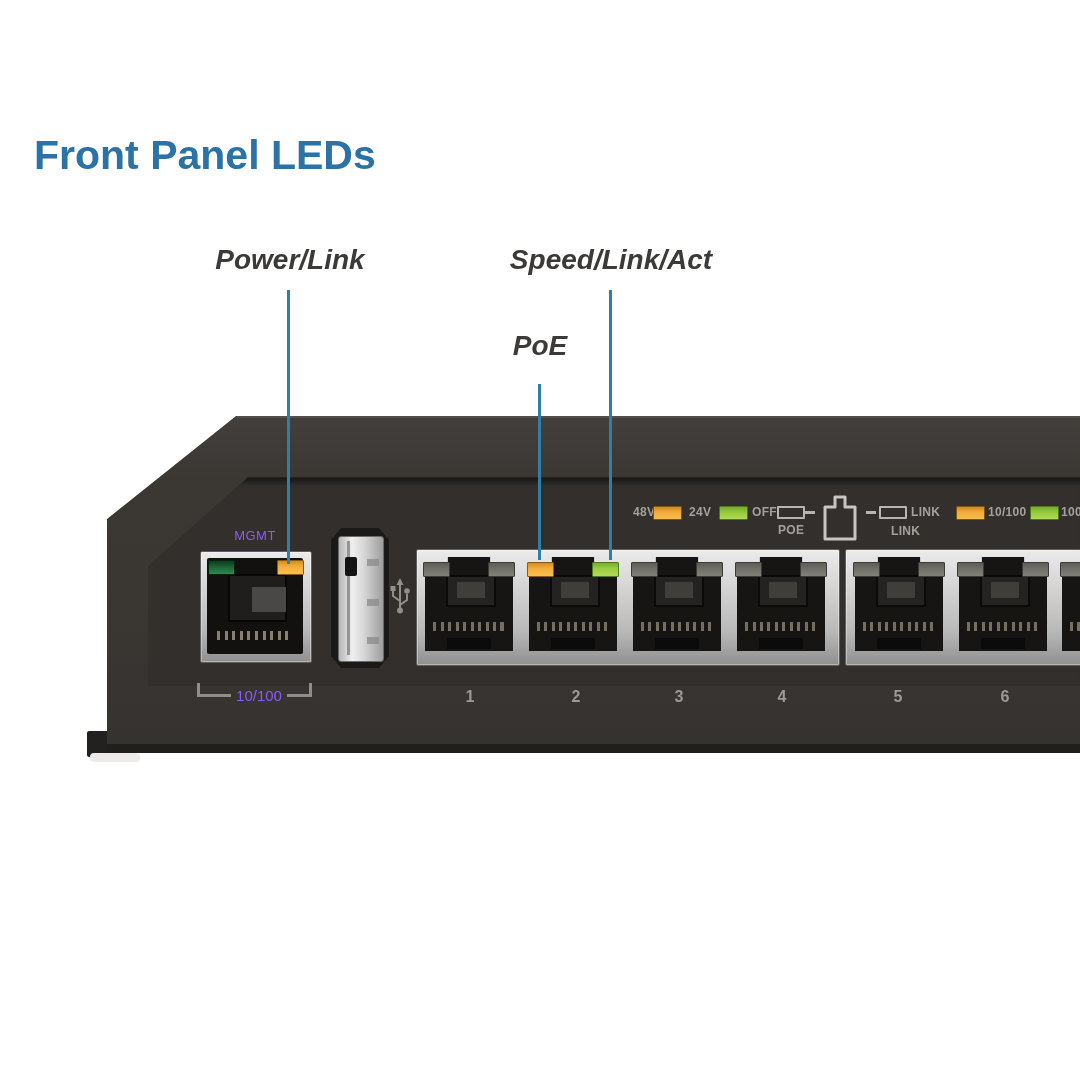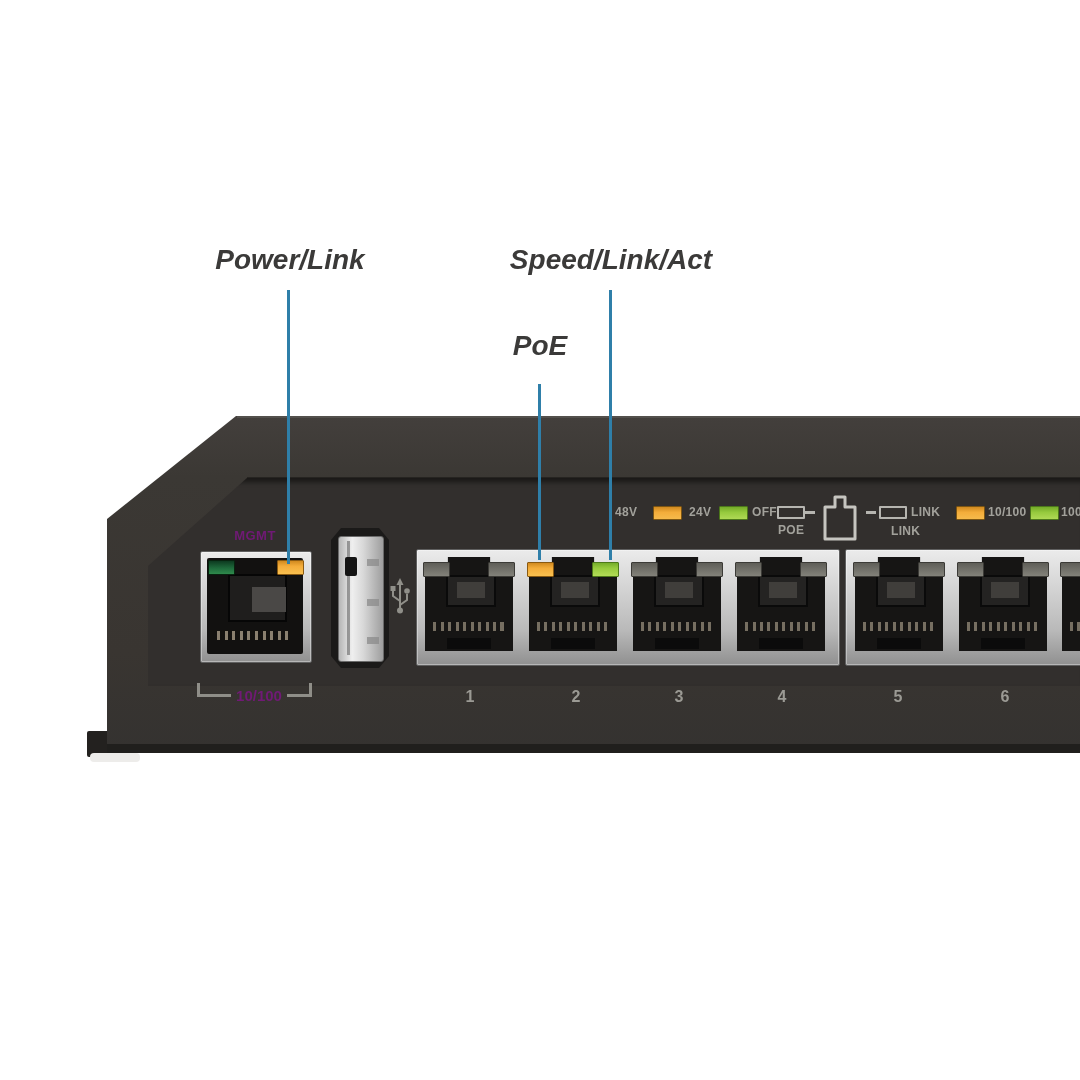--- a/index.html
+++ b/index.html
@@ -62,21 +62,21 @@
   .jack-clip{position:absolute;left:25%;bottom:2%;width:50%;height:12%;background:#0B0B0B;}
   
   .led{width:25px;height:13px;border-radius:1px;z-index:12;}
   .led-off{background:linear-gradient(180deg,#5F5E58,#83827A);border:1px solid #3C3B37;}
   .led-orange{background:linear-gradient(180deg,#D18A20,#F4AD3A 40%,#F9C050);border:1px solid #8A5A12;}
   .led-green{background:linear-gradient(180deg,#76AD2B,#97CB3E 40%,#B3DC57);border:1px solid #4E7A1A;}
   .led-green-dark{background:linear-gradient(180deg,#0D3A20,#1F6B3C 55%,#2F8A4C);border:1px solid #07230F;}
   .jack .led-l{position:absolute;left:-2px;top:5px;}
   .jack .led-r{position:absolute;right:-2px;top:5px;}
   
-  .panel-text{color:#701a75;font-weight:700;}
+  .panel-text{color:#8b5cf6;font-weight:400;}
   .mgmt-label{left:222px;top:528px;width:66px;text-align:center;font-size:13px;letter-spacing:.5px;z-index:9;}
   .mgmt-bezel{left:200px;top:551px;width:110px;height:110px;}
   .mgmt-jack{left:207px;top:558px;width:96px;height:96px;background:#121110;border-radius:2px;z-index:8;}
   .m-open{position:absolute;left:21px;top:16px;width:55px;height:44px;background:#1F1E1D;border:2px solid #060606;}
   .m-win{position:absolute;left:22px;top:11px;width:34px;height:25px;background:#4A4846;}
   .m-pins{position:absolute;left:10px;top:73px;width:76px;height:9px;
     background:repeating-linear-gradient(90deg,#8A8070 0 3px,transparent 3px 7.6px);}
   .bracket-piece{background:#8F8E88;z-index:9;}
   .bracket-text{left:231px;top:687px;width:56px;text-align:center;font-size:15px;z-index:9;}
   .pnum{top:688px;width:40px;text-align:center;font-size:16px;font-weight:700;color:#9B9A94;z-index:9;}
@@ -91,41 +91,42 @@
   }
   .usb-line{position:absolute;left:8px;top:4px;width:3px;height:114px;background:rgba(90,90,90,.55);}
   .usb-slot{position:absolute;left:6px;top:20px;width:12px;height:19px;background:#141414;border-radius:2px;}
   .usb-contact{position:absolute;left:28px;width:12px;height:7px;background:#8B8B8B;opacity:.75;}
 </style>
 </head>
 <body>
 
 <div id="canvas">
 
+  <div class="abs page-title">Front Panel LEDs</div>
 
   <div class="abs callout-label" style="left:170px;top:244px;width:240px;">Power/Link</div>
   <div class="abs callout-label" style="left:480px;top:244px;width:262px;">Speed/Link/Act</div>
   <div class="abs callout-label" style="left:480px;top:330px;width:120px;">PoE</div>
 
   <div class="abs callout-line" style="left:287px;top:290px;height:274px;"></div>
   <div class="abs callout-line" style="left:609px;top:290px;height:270px;"></div>
   <div class="abs callout-line" style="left:538px;top:384px;height:176px;"></div>
 
   <div class="abs device-foot"></div>
   <div class="abs foot-shadow"></div>
 
   <div class="abs device-body">
     <div class="abs body-top-edge"></div>
     <div class="abs device-recess"></div>
     <div class="abs recess-top-line"></div>
     <div class="abs body-bottom-edge"></div>
   </div>
 
   <div class="abs legend">
-    <div class="abs lg-text" style="left:0;top:15px;">48V</div>
+    <div class="abs lg-text" style="left:18px;top:15px;">48V</div>
     <div class="abs lg-swatch sw-orange" style="left:38px;top:16px;"></div>
     <div class="abs lg-text" style="left:74px;top:15px;">24V</div>
     <div class="abs lg-swatch sw-green" style="left:104px;top:16px;"></div>
     <div class="abs lg-text" style="left:137px;top:15px;">OFF</div>
     <div class="abs lg-swatch sw-outline" style="left:162px;top:16px;"></div>
     <div class="abs lg-text" style="left:163px;top:33px;">POE</div>
     <div class="abs lg-dash" style="left:190px;top:21px;"></div>
     <svg class="abs" style="left:203px;top:3px;" width="44" height="50" viewBox="0 0 44 50">
       <path d="M7 14 H17 V4 H27 V14 H37 V46 H7 Z" fill="none" stroke="#C6C5C0" stroke-width="3" stroke-linejoin="round"></path>
     </svg>

